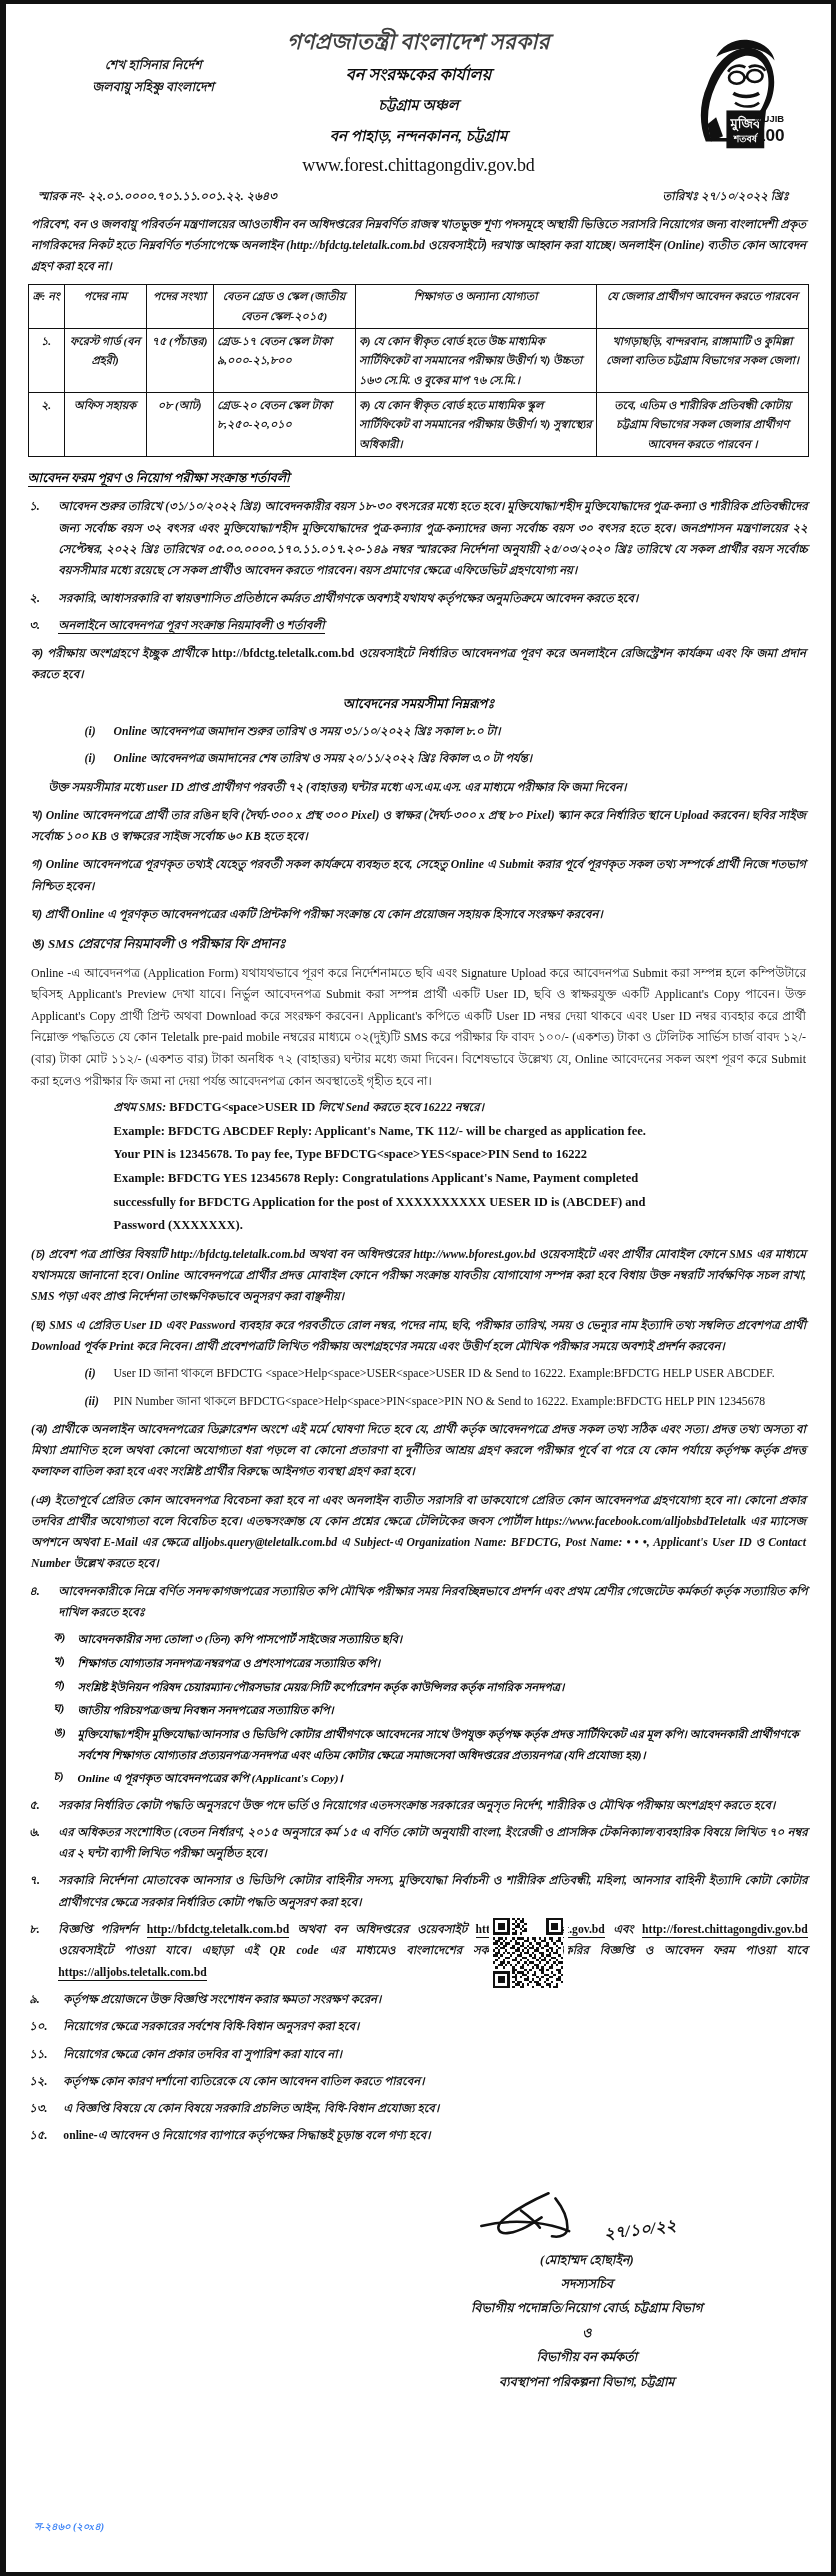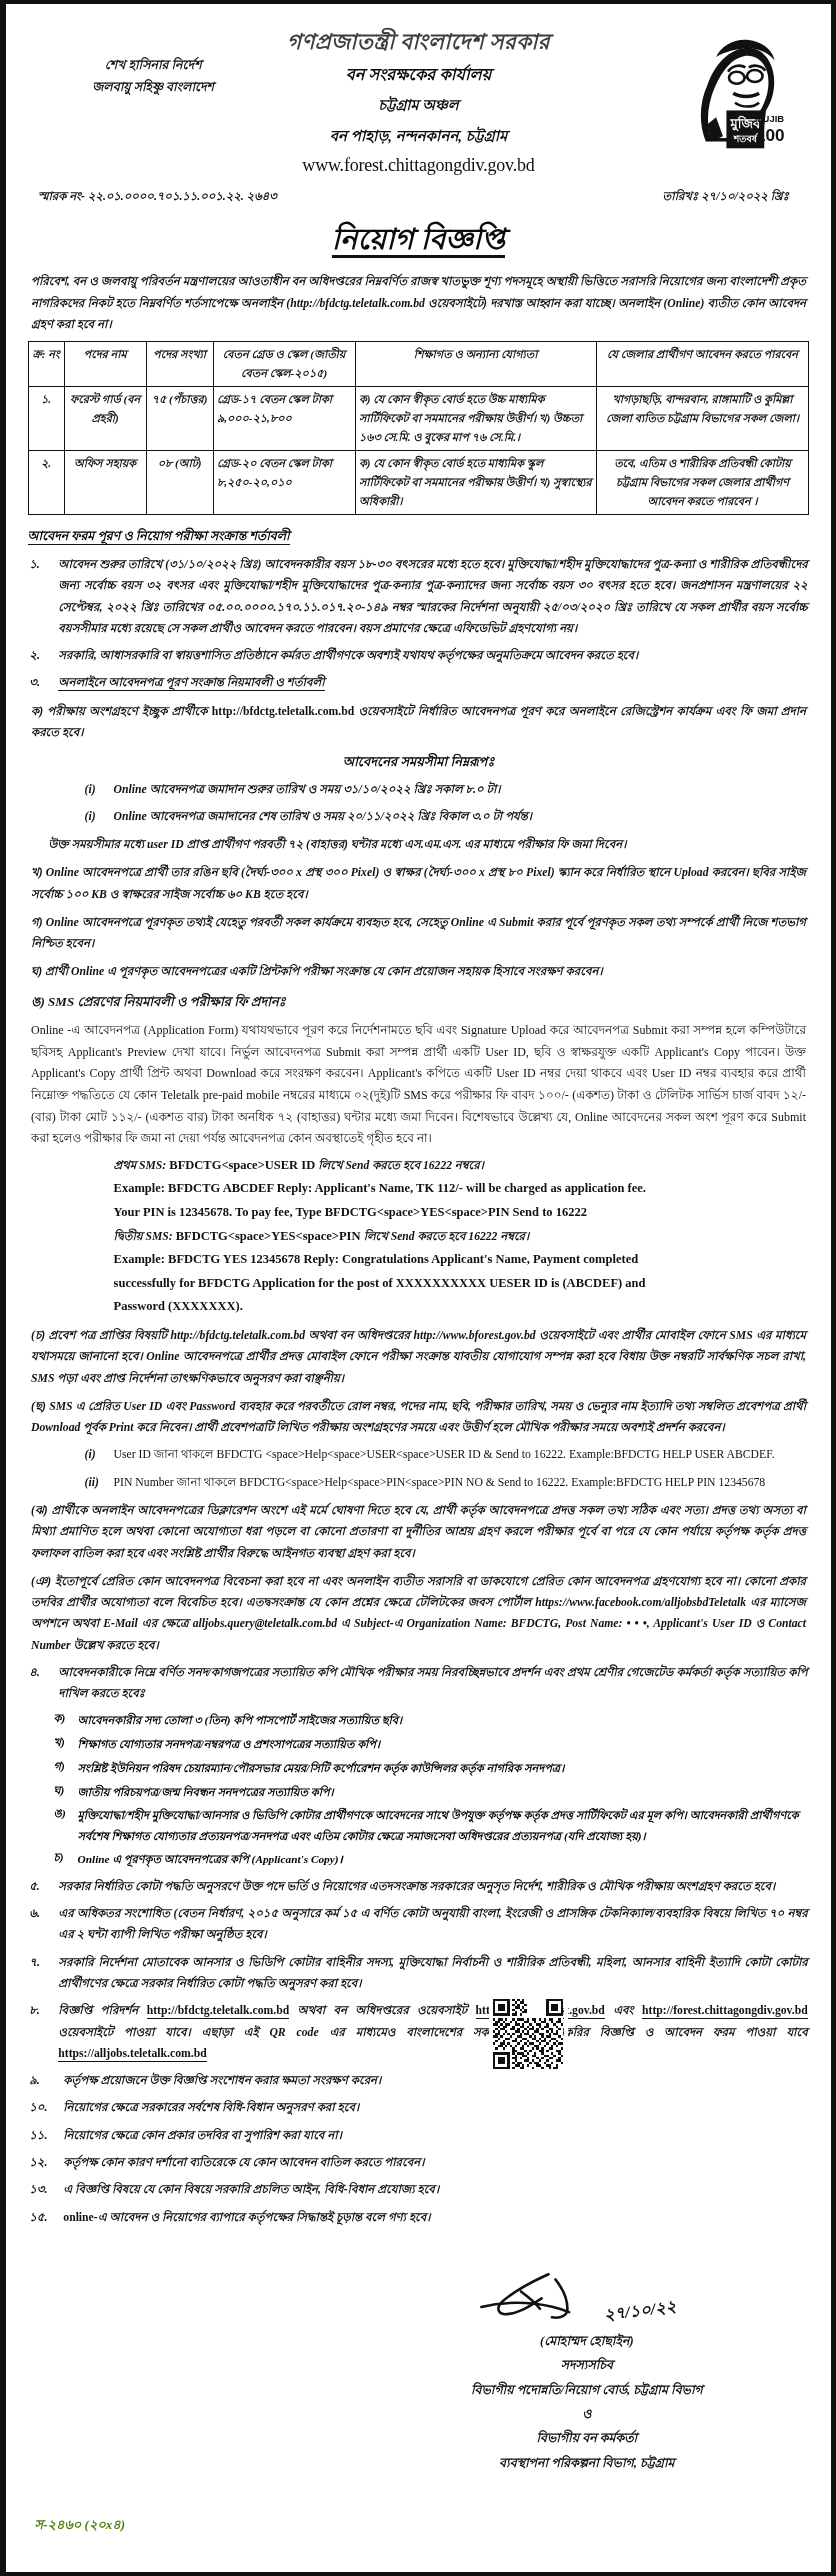--- a/index.html
+++ b/index.html
@@ -270,24 +270,24 @@
     font-size: 12.5px;
     font-weight: bold;
     font-style: italic;
     line-height: 1.95;
     color: #111;
   }
   .footer-code {
     position: absolute;
     left: 26px;
     bottom: 34px;
-    font-size: 13px;
-    font-weight: bold;
-    font-style: italic;
-    color: #4d7c0f;
+    font-size: 10px;
+    font-weight: bold;
+    font-style: italic;
+    color: #3b82f6;
   }
 </style>
 </head>
 <body>
 
 <div class="page">
   <div class="scan-edge-left"></div>
   <div class="scan-edge-right"></div>
   <div class="scan-edge-top"></div>
   <div class="scan-edge-bottom"></div>
@@ -332,23 +332,20 @@
         <div class="head-l4">বন পাহাড়, নন্দনকানন, চট্টগ্রাম</div>
         <div class="head-url">www.forest.chittagongdiv.gov.bd</div>
       </div>
     </div>
 
     <div class="memo-row">
       <div>স্মারক নং- ২২.০১.০০০০.৭০১.১১.০০১.২২. ২৬৪৩</div>
       <div>তারিখঃ ২৭/১০/২০২২ খ্রিঃ</div>
     </div>
 
-    <div class="doc-title">
-      <span>নিয়োগ বিজ্ঞপ্তি</span>
-    </div>
 
     <div class="para">পরিবেশ, বন ও জলবায়ু পরিবর্তন মন্ত্রণালয়ের আওতাধীন বন অধিদপ্তরের নিম্নবর্ণিত রাজস্ব খাতভুক্ত শূণ্য পদসমূহে অস্থায়ী ভিত্তিতে সরাসরি নিয়োগের জন্য বাংলাদেশী প্রকৃত নাগরিকদের নিকট হতে নিম্নবর্ণিত শর্তসাপেক্ষে অনলাইন (http://bfdctg.teletalk.com.bd ওয়েবসাইটে) দরখাস্ত আহ্বান করা যাচ্ছে। অনলাইন (Online) ব্যতীত কোন আবেদন গ্রহণ করা হবে না।</div>
 
     <table class="jobs">
       <thead>
         <tr>
           <th class="c-sl">ক্র: নং</th>
           <th class="c-name">পদের নাম</th>
           <th class="c-num">পদের সংখ্যা</th>
           <th class="c-pay">বেতন গ্রেড ও স্কেল (জাতীয় বেতন স্কেল-২০১৫)</th>
@@ -435,25 +432,20 @@
       <div class="sms-line">
         <span class="sms-label">প্রথম SMS:</span>
         <span class="mono-latin">BFDCTG&lt;space&gt;USER ID</span>
         <span class="sms-label">লিখে Send করতে হবে 16222 নম্বরে।</span>
       </div>
       <div class="sms-line mono-latin">Example: BFDCTG ABCDEF Reply: Applicant's Name, TK 112/- will be charged as application fee.</div>
       <div class="sms-line mono-latin">Your PIN is 12345678. To pay fee, Type BFDCTG&lt;space&gt;YES&lt;space&gt;PIN Send to 16222</div>
     </div>
 
     <div class="indent-sms">
-      <div class="sms-line">
-        <span class="sms-label">দ্বিতীয় SMS:</span>
-        <span class="mono-latin">BFDCTG&lt;space&gt;YES&lt;space&gt;PIN</span>
-        <span class="sms-label">লিখে Send করতে হবে 16222 নম্বরে।</span>
-      </div>
       <div class="sms-line mono-latin">Example: BFDCTG YES 12345678 Reply: Congratulations Applicant's Name, Payment completed</div>
       <div class="sms-line mono-latin">successfully for BFDCTG Application for the post of XXXXXXXXXX UESER ID is (ABCDEF) and</div>
       <div class="sms-line mono-latin">Password (XXXXXXX).</div>
     </div>
 
     <div class="para">
       <span>(চ)</span>
       <span>প্রবেশ পত্র প্রাপ্তির বিষয়টি http://bfdctg.teletalk.com.bd অথবা বন অধিদপ্তরের http://www.bforest.gov.bd ওয়েবসাইটে এবং প্রার্থীর মোবাইল ফোনে SMS এর মাধ্যমে যথাসময়ে জানানো হবে। Online আবেদনপত্রে প্রার্থীর প্রদত্ত মোবাইল ফোনে পরীক্ষা সংক্রান্ত যাবতীয় যোগাযোগ সম্পন্ন করা হবে বিধায় উক্ত নম্বরটি সার্বক্ষণিক সচল রাখা, SMS পড়া এবং প্রাপ্ত নির্দেশনা তাৎক্ষণিকভাবে অনুসরণ করা বাঞ্ছনীয়।</span>
     </div>
     <div class="para">

